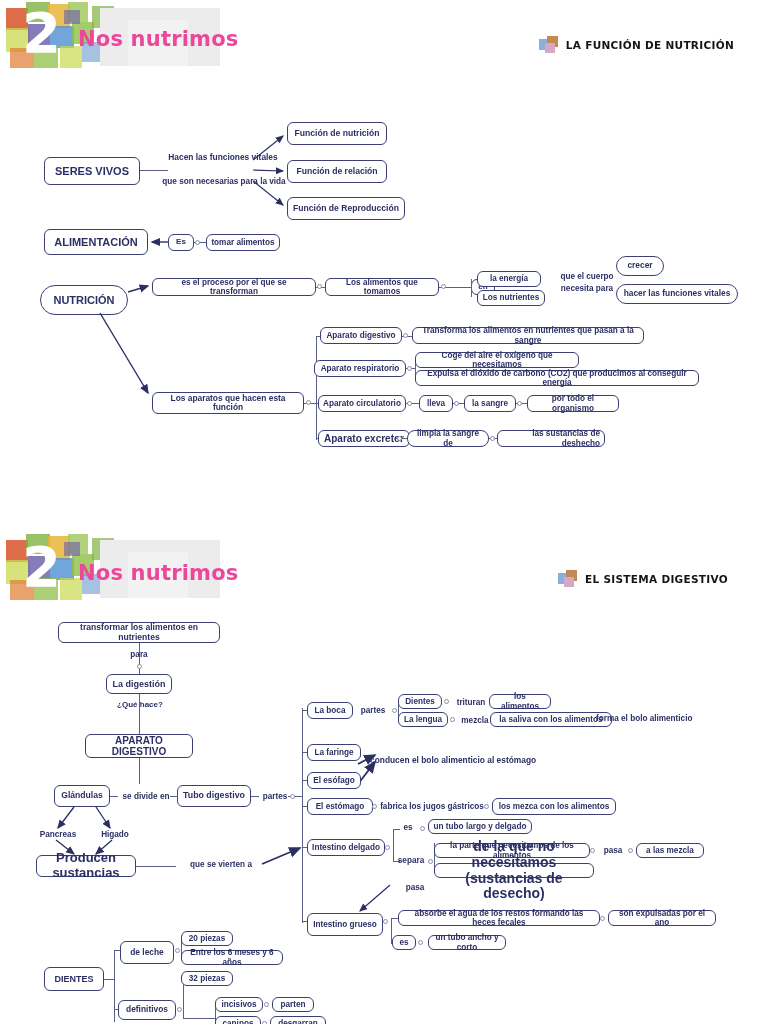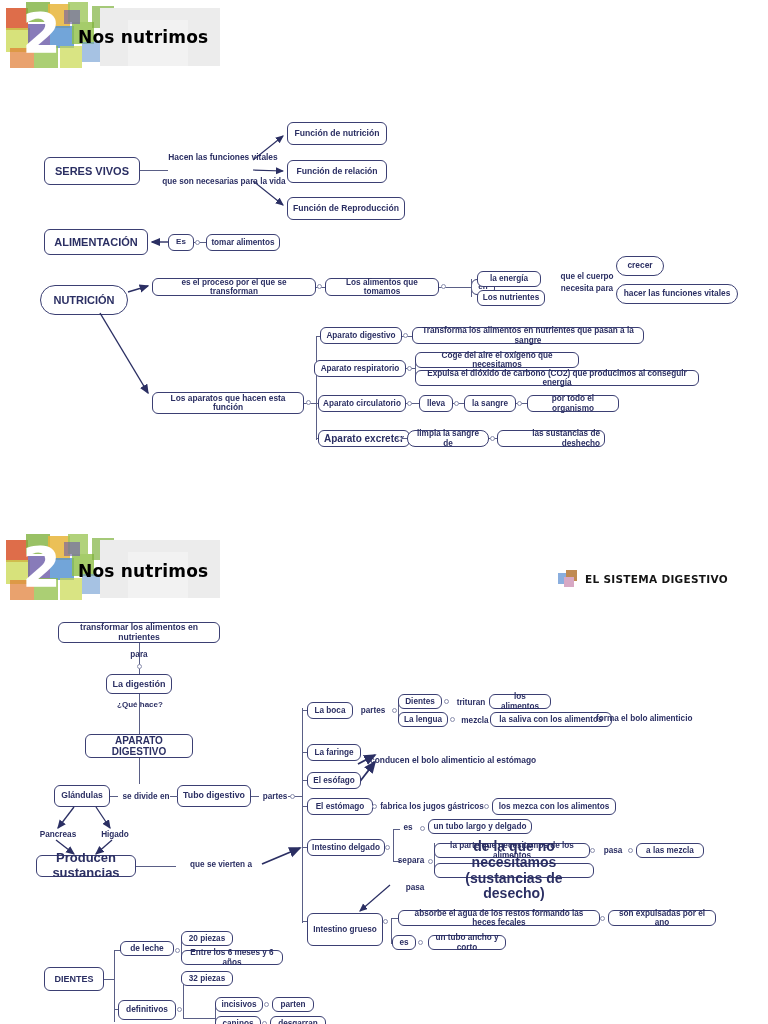--- a/index.html
+++ b/index.html
@@ -10,21 +10,21 @@
   #page2{top:512px;height:512px;}
 
   
   .hdr{position:absolute;left:0;top:0;width:768px;height:72px;}
   .mosaic{position:absolute;left:6px;top:2px;width:190px;height:68px;}
   .mosaic i{position:absolute;display:block;}
   .chapnum{position:absolute;left:22px;top:2px;font-size:56px;font-weight:bold;color:#ffffff;
            font-family:"DejaVu Sans",sans-serif;line-height:62px;z-index:4;}
   .ghost{position:absolute;left:100px;top:8px;width:120px;height:58px;background:#ececec;z-index:1;}
   .ghost2{position:absolute;left:128px;top:20px;width:60px;height:46px;background:#f2f2f2;z-index:1;}
-  .htitle{position:absolute;left:78px;top:27px;font-size:17px;font-weight:bold;color:#000000;
+  .htitle{position:absolute;left:78px;top:27px;font-size:21px;font-weight:bold;color:#ec4899;
           letter-spacing:.2px;z-index:5;font-family:"DejaVu Sans",sans-serif;}
   .brand{position:absolute;right:34px;top:36px;display:flex;align-items:center;gap:7px;}
   .brandsq{position:relative;width:20px;height:17px;}
   .brandsq span{position:absolute;display:block;}
   .brandtxt{font-size:10.5px;font-weight:bold;color:#151515;letter-spacing:.3px;
             font-family:"DejaVu Sans",sans-serif;}
 
   
   .node{position:absolute;box-sizing:border-box;border:1.3px solid #3b3f73;border-radius:6px;
         background:#ffffff;color:#2b2f63;font-weight:bold;display:flex;align-items:center;
@@ -60,20 +60,28 @@
       <i style="left:104px;top:14px;width:20px;height:22px;background:#b44a86;opacity:.55"></i>
       <i style="left:4px;top:46px;width:24px;height:20px;background:#e07a30;opacity:.7"></i>
       <i style="left:28px;top:44px;width:24px;height:22px;background:#8fbf45;opacity:.75"></i>
       <i style="left:54px;top:44px;width:22px;height:22px;background:#c9d84f;opacity:.7"></i>
       <i style="left:76px;top:40px;width:22px;height:20px;background:#6a9ad0;opacity:.6"></i>
       <i style="left:96px;top:34px;width:20px;height:20px;background:#e8b53a;opacity:.5"></i>
       <i style="left:58px;top:8px;width:16px;height:14px;background:#6a5aa8;opacity:.6"></i>
     </div>
     <div class="chapnum">2</div>
     <div class="htitle">Nos nutrimos</div>
+    <div class="brand">
+      <span class="brandsq">
+        <span style="left:0;top:3px;width:11px;height:11px;background:#8aaede;"></span>
+        <span style="left:8px;top:0;width:11px;height:11px;background:#c08a52;"></span>
+        <span style="left:6px;top:7px;width:10px;height:10px;background:#d7a8c4;"></span>
+      </span>
+      <span class="brandtxt">LA FUNCIÓN DE NUTRICIÓN</span>
+    </div>
   </div>
 
   <div class="node thick" style="left:44px;top:157px;width:96px;height:28px;font-size:11px;">SERES VIVOS</div>
   <div class="ln h" style="left:140px;top:170px;width:28px;"></div>
   <div class="lbl" style="left:163px;top:152px;width:120px;font-size:8.4px;">Hacen las funciones vitales</div>
   <div class="lbl" style="left:155px;top:177px;width:138px;font-size:8.2px;">que son necesarias para la vida</div>
 
   <div class="node" style="left:287px;top:122px;width:100px;height:23px;font-size:8.6px;">Función de nutrición</div>
   <div class="node" style="left:287px;top:160px;width:100px;height:23px;font-size:8.6px;">Función de relación</div>
   <div class="node" style="left:287px;top:197px;width:118px;height:23px;font-size:8.6px;">Función de Reproducción</div>
@@ -283,38 +291,38 @@
   <div class="dot" style="left:428px;top:347px;"></div>
   <div class="ln v" style="left:434px;top:331px;height:30px;"></div>
   <div class="node" style="left:434px;top:331px;width:156px;height:15px;font-size:8.2px;">la parte que necesitamos de los alimentos</div>
   <div class="dot" style="left:590px;top:336px;"></div>
   <div class="lbl" style="left:598px;top:334px;width:30px;font-size:8.2px;">pasa</div>
   <div class="dot" style="left:628px;top:336px;"></div>
   <div class="node" style="left:636px;top:331px;width:68px;height:15px;font-size:8.2px;">a las mezcla</div>
   <div class="node" style="left:434px;top:351px;width:160px;height:15px;font-size:14px;">de la que no  necesitamos (sustancias de desecho)</div>
   <div class="lbl" style="left:400px;top:371px;width:30px;font-size:8.2px;">pasa</div>
 
-  <div class="node" style="left:307px;top:401px;width:76px;height:33px;font-size:8.2px;border-radius:6px;">Intestino grueso</div>
+  <div class="node" style="left:307px;top:401px;width:76px;height:23px;font-size:8.2px;border-radius:6px;">Intestino grueso</div>
   <div class="dot" style="left:383px;top:407px;"></div>
   <div class="ln v" style="left:391px;top:406px;height:25px;"></div>
   <div class="ln h" style="left:391px;top:406px;width:7px;"></div>
   <div class="ln h" style="left:391px;top:431px;width:7px;"></div>
   <div class="node" style="left:398px;top:398px;width:202px;height:16px;font-size:8.2px;">absorbe el agua de los restos formando las heces fecales</div>
   <div class="dot" style="left:600px;top:404px;"></div>
   <div class="node" style="left:608px;top:398px;width:108px;height:16px;font-size:8.2px;">son expulsadas por el ano</div>
   <div class="node" style="left:392px;top:423px;width:24px;height:15px;font-size:8.2px;">es</div>
   <div class="dot" style="left:418px;top:428px;"></div>
   <div class="node" style="left:428px;top:423px;width:78px;height:15px;font-size:8.2px;">un tubo ancho y corto</div>
 
   <div class="node" style="left:44px;top:455px;width:60px;height:24px;font-size:9px;">DIENTES</div>
   <div class="ln h" style="left:104px;top:467px;width:10px;"></div>
   <div class="ln v" style="left:114px;top:438px;height:72px;"></div>
   <div class="ln h" style="left:114px;top:438px;width:8px;"></div>
   <div class="ln h" style="left:114px;top:497px;width:8px;"></div>
-  <div class="node" style="left:120px;top:429px;width:54px;height:15px;font-size:8.4px;">de leche</div>
+  <div class="node" style="left:120px;top:429px;width:54px;height:23px;font-size:8.4px;">de leche</div>
   <div class="dot" style="left:175px;top:436px;"></div>
   <div class="ln v" style="left:181px;top:427px;height:20px;"></div>
   <div class="node" style="left:181px;top:419px;width:52px;height:15px;font-size:8.2px;">20 piezas</div>
   <div class="node" style="left:181px;top:438px;width:102px;height:15px;font-size:8.2px;">Entre los 6 meses y 6 años</div>
 
   <div class="node" style="left:118px;top:488px;width:58px;height:20px;font-size:8.4px;">definitivos</div>
   <div class="dot" style="left:177px;top:495px;"></div>
   <div class="ln v" style="left:183px;top:466px;height:40px;"></div>
   <div class="ln h" style="left:183px;top:466px;width:6px;"></div>
   <div class="node" style="left:181px;top:459px;width:52px;height:15px;font-size:8.2px;">32 piezas</div>

